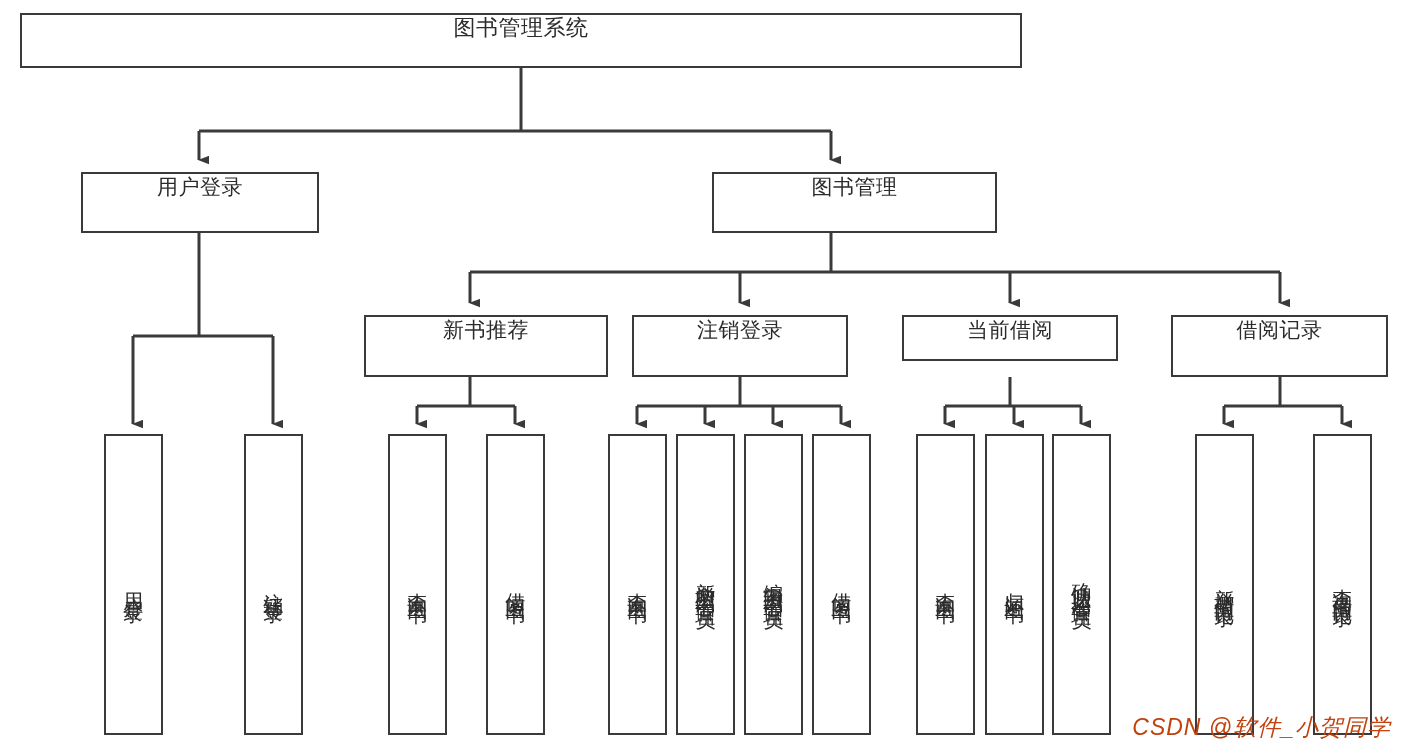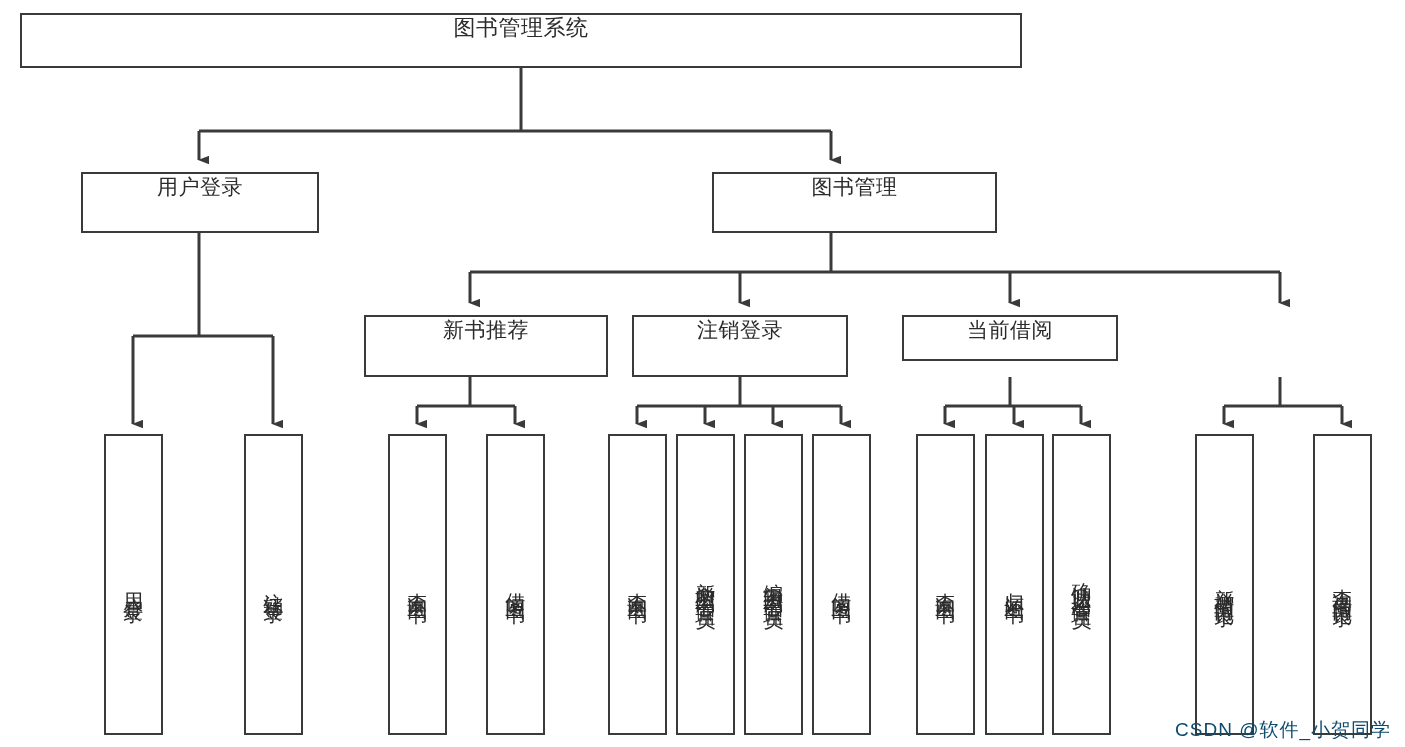--- a/index.html
+++ b/index.html
@@ -50,25 +50,26 @@
     letter-spacing:4px;
     display:block;
   }
   .node.root{
     font-size:22px;
   }
   .watermark{
     position:absolute;
     right:14px;
     bottom:4px;
-    font-size:19px;
-    color:#0c4a6e;
+    font-size:23px;
+    color:#c2410c;
     letter-spacing:1px;
     white-space:nowrap;
     user-select:none;
+    font-style:italic;
   }
 </style>
 </head>
 <body>
 
 <div id="canvas">
 
   <svg id="wires" viewBox="0 0 1405 747">
     <defs>
       <marker id="arrow" markerWidth="10" markerHeight="11" refX="4.2" refY="10" orient="auto" markerUnits="userSpaceOnUse">
@@ -133,20 +134,23 @@
 
   <div class="node h" style="left:364px;top:315px;width:244px;height:62px;">
     <span>新书推荐</span>
   </div>
   <div class="node h" style="left:632px;top:315px;width:216px;height:62px;">
     <span>注销登录</span>
   </div>
   <div class="node h" style="left:902px;top:315px;width:216px;height:46px;">
     <span>当前借阅</span>
   </div>
+  <div class="node h" style="left:1171px;top:315px;width:217px;height:62px;">
+    <span>借阅记录</span>
+  </div>
 
   <div class="node v" style="left:104px;top:434px;width:59px;height:301px;">
     <span class="vtext">用户登录</span>
   </div>
   <div class="node v" style="left:244px;top:434px;width:59px;height:301px;">
     <span class="vtext">注销登录</span>
   </div>
 
   <div class="node v" style="left:388px;top:434px;width:59px;height:301px;">
     <span class="vtext">查询图书</span>

